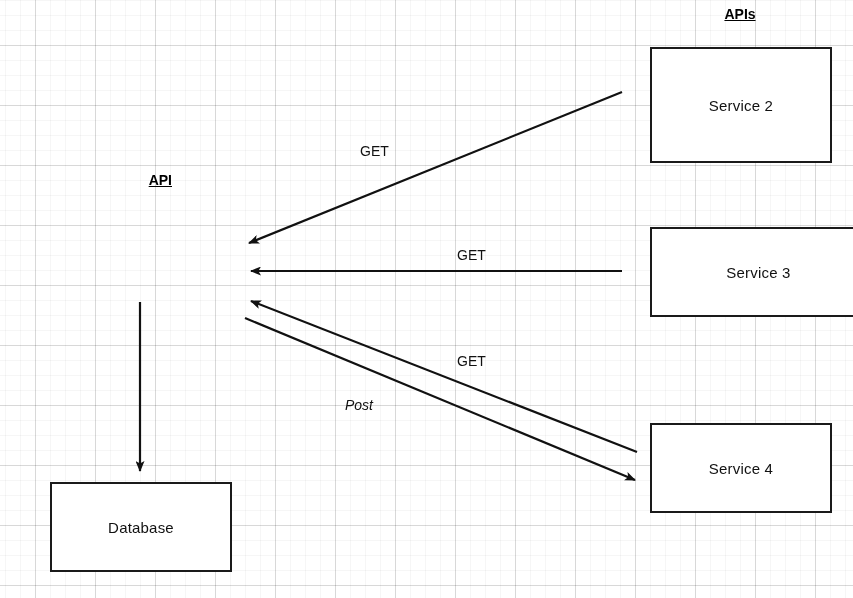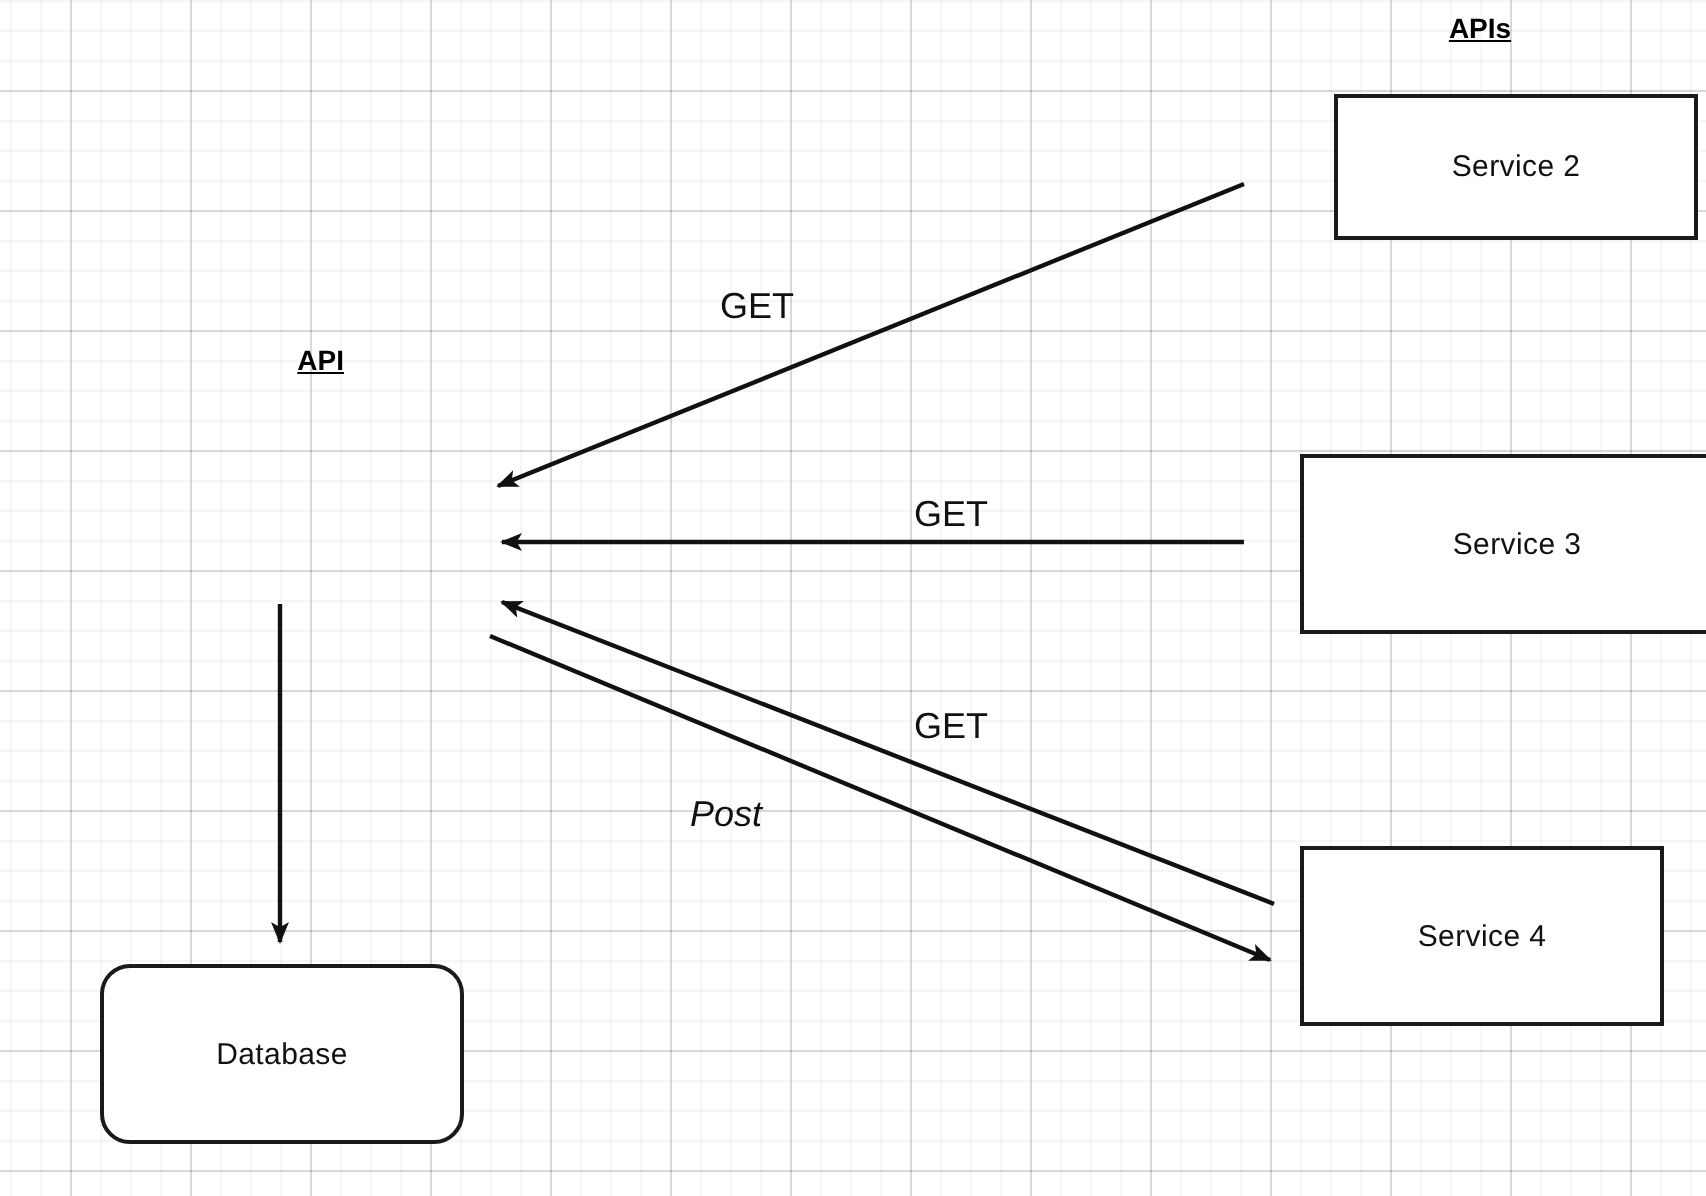--- a/index.html
+++ b/index.html
@@ -43,21 +43,21 @@
     font-size: 14px;
     font-weight: bold;
     color: #000000;
     text-decoration: underline;
     text-align: center;
     white-space: nowrap;
   }
   .edge-label {
     position: absolute;
     font-family: "Liberation Sans", sans-serif;
-    font-size: 18px;
+    font-size: 14px;
     color: #111111;
     white-space: nowrap;
     background: transparent;
   }
   svg.wires {
     position: absolute;
     left: 0;
     top: 0;
     width: 853px;
     height: 598px;
@@ -85,33 +85,33 @@
     <line x1="245" y1="318" x2="635" y2="480" stroke="#111111" stroke-width="2.2" marker-end="url(#arrowhead)"></line>
 
     <line x1="140" y1="302" x2="140" y2="471" stroke="#111111" stroke-width="2.2" marker-end="url(#arrowhead)"></line>
   </svg>
 
   <div class="group-title" style="left:92px; top:172px; width:80px;text-align:right;">API</div>
 
   <div class="group-title" style="left:700px; top:6px; width:80px;">APIs</div>
 
 
-  <div class="node" style="left:667px; top:47px; width:182px; height:73px;">
+  <div class="node" style="left:650px; top:47px; width:182px; height:116px;">
     <span class="node-label">Service 2</span>
   </div>
 
   <div class="node" style="left:650px; top:227px; width:217px; height:90px;">
     <span class="node-label">Service 3</span>
   </div>
 
   <div class="node" style="left:650px; top:423px; width:182px; height:90px;">
     <span class="node-label">Service 4</span>
   </div>
 
-  <div class="node" style="left:50px; top:482px; width:182px; height:90px;border-radius:15px;">
+  <div class="node" style="left:50px; top:482px; width:182px; height:90px;">
     <span class="node-label">Database</span>
   </div>
 
   <div class="edge-label" style="left:360px; top:143px;">GET</div>
 
   <div class="edge-label" style="left:457px; top:247px;">GET</div>
 
   <div class="edge-label" style="left:457px; top:353px;">GET</div>
 
   <div class="edge-label" style="left:345px; top:397px;font-style:italic;">Post</div>

